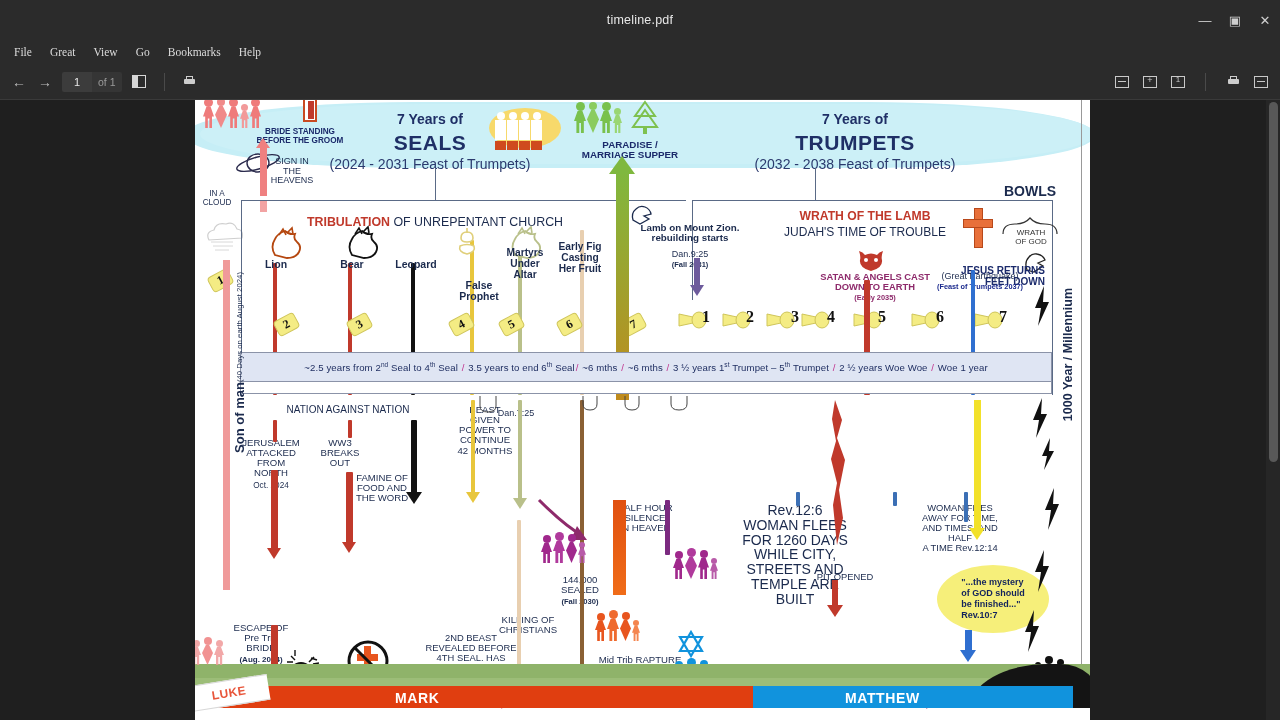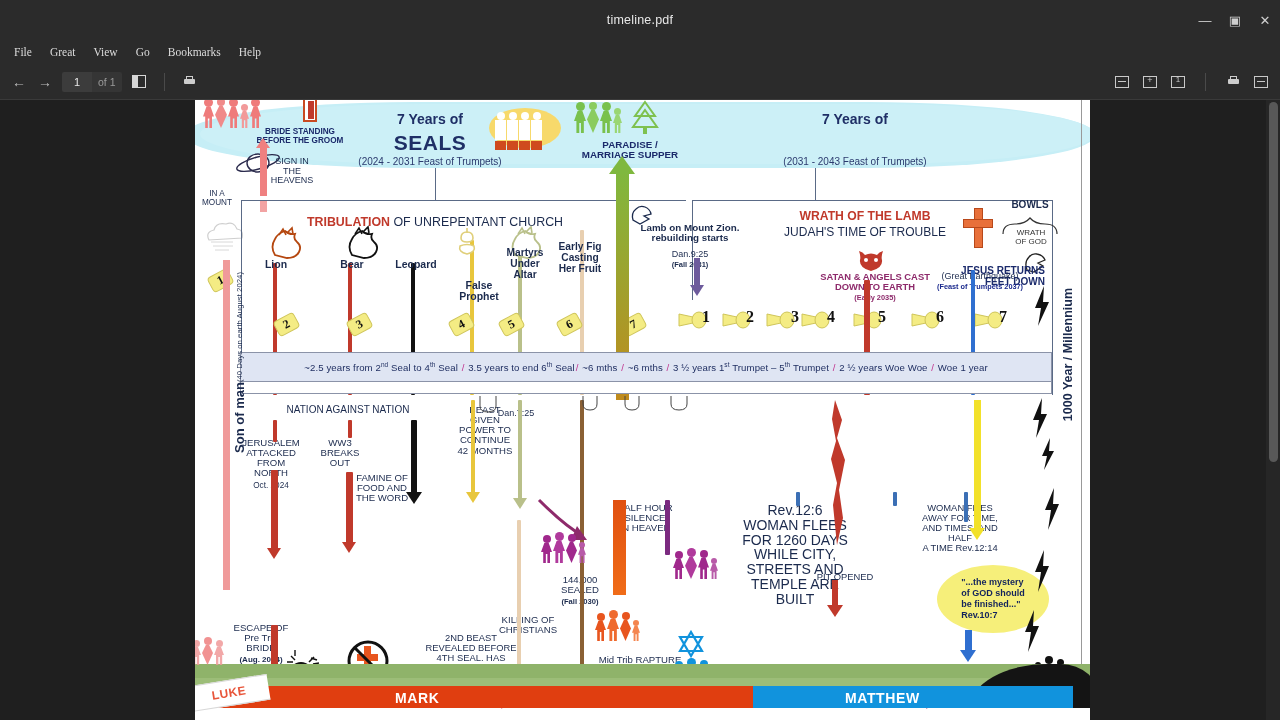--- a/index.html
+++ b/index.html
@@ -71,21 +71,21 @@
   .band {
     position: absolute; left: -10px; top: 2px; width: 910px; height: 66px;
     background: #c6eef6; border-radius: 50%/100%;
   }
   .band2 {
     position: absolute; left: 5px; top: 4px; width: 895px; height: 60px;
     background: #ccf0f7; border-radius: 50% / 100%;
   }
 
   .hdr-title { font-weight: bold; color: #1f2f66; }
-  .hdr-sub { font-size: 10px; color: #2b3a6e; }
+  .hdr-sub { font-size: 14px; color: #2b3a6e; }
 
   
   .vtext { position: absolute; writing-mode: vertical-rl; transform: rotate(180deg); }
 
   
   .col { position: absolute; width: 4px; border-radius: 1px; }
 
   
   .trumpet { position: absolute; width: 30px; height: 22px; }
   .tnum { position: absolute; font-size: 16px; font-weight: bold; color: #111; font-family: "Liberation Serif", serif; }
@@ -238,21 +238,21 @@
 BEFORE THE GROOM</div>
 
       <svg style="position:absolute;left:40px;top:50px;" width="48" height="26" viewBox="0 0 48 26">
         <ellipse cx="23" cy="13" rx="11" ry="9" fill="#fff" stroke="#2b2b4d" stroke-width="1.4"></ellipse>
         <ellipse cx="23" cy="13" rx="22" ry="6" fill="none" stroke="#2b2b4d" stroke-width="1.4" transform="rotate(-16 23 13)"></ellipse>
       </svg>
       <div class="t" style="left:62px;top:57px;width:70px;font-size:9px;color:#1b2a4d;">SIGN IN
 THE
 HEAVENS</div>
       <div class="t" style="left:-4px;top:90px;width:52px;font-size:8.2px;color:#1b2a4d;">IN A
-MOUNT</div>
+CLOUD</div>
 
       <div style="position:absolute;left:65px;top:44px;width:7px;height:52px;background:#ef8080;"></div>
       <div style="position:absolute;left:61px;top:38px;width:0;height:0;border-left:7px solid transparent;border-right:7px solid transparent;border-bottom:10px solid #ef8080;"></div>
       <div style="position:absolute;left:65px;top:100px;width:7px;height:12px;background:#f2a3a3;"></div>
 
       <svg style="position:absolute;left:8px;top:118px;" width="40" height="38" viewBox="0 0 40 38">
         <path d="M6 22 q-4-8 5-10 q2-8 12-6 q8-3 11 5 q7 1 5 9 z" fill="#fff" stroke="#cfcfcf" stroke-width="1.2"></path>
         <path d="M8 24 h22 M10 28 h20 M12 32 h14" stroke="#d8d8d8" stroke-width="1"></path>
       </svg>
 
@@ -304,21 +304,22 @@
       </div>
       <svg style="position:absolute;left:435px;top:0px;" width="30" height="34" viewBox="0 0 30 34">
         <path d="M15 2 L25 16 H5 Z M15 10 L27 27 H3 Z" fill="none" stroke="#7ec14f" stroke-width="2"></path>
         <rect x="13" y="27" width="4" height="7" fill="#7ec14f"></rect>
       </svg>
 
       <div class="t" style="left:360px;top:40px;width:150px;font-size:9.8px;font-weight:bold;color:#1b2a6b;">PARADISE /
 MARRIAGE SUPPER</div>
 
       <div class="t hdr-title" style="left:560px;top:12px;width:200px;font-size:14px;">7 Years of</div>
-      <div class="t hdr-sub" style="left:540px;top:57px;width:240px;">(2031 - 2043 Feast of Trumpets)</div>
+      <div class="t hdr-title" style="left:560px;top:32px;width:200px;font-size:21px;letter-spacing:.5px;">TRUMPETS</div>
+      <div class="t hdr-sub" style="left:540px;top:57px;width:240px;">(2032 - 2038 Feast of Trumpets)</div>
 
       <div class="vline" style="left:240px;top:68px;height:32px;"></div>
       <div class="vline" style="left:620px;top:68px;height:32px;"></div>
       <div class="hline" style="left:46px;top:100px;width:445px;"></div>
       <div class="vline" style="left:46px;top:100px;height:195px;"></div>
       <div class="hline" style="left:497px;top:100px;width:360px;"></div>
       <div class="vline" style="left:497px;top:100px;height:100px;"></div>
       <div class="vline" style="left:857px;top:100px;height:195px;"></div>
 
       <div style="position:absolute;left:100px;top:115px;width:280px;text-align:center;font-size:12.4px;color:#1b2a4d;">
@@ -326,21 +327,21 @@
       </div>
 
       <div class="t" style="left:560px;top:110px;width:220px;font-size:12.2px;font-weight:bold;color:#c0392b;">WRATH OF THE LAMB</div>
       <div class="t" style="left:550px;top:126px;width:240px;font-size:12px;color:#1b2a4d;">JUDAH'S TIME OF TROUBLE</div>
 
       <div style="position:absolute;left:768px;top:108px;width:30px;height:40px;">
         <div style="position:absolute;left:11px;top:0;width:9px;height:40px;background:#e8703a;border:1.2px solid #b8481a;"></div>
         <div style="position:absolute;left:0;top:11px;width:30px;height:9px;background:#e8703a;border:1.2px solid #b8481a;"></div>
       </div>
 
-      <div class="t" style="left:800px;top:100px;width:70px;font-size:10px;font-weight:bold;color:#1b2a4d;">BOWLS</div>
+      <div class="t" style="left:800px;top:84px;width:70px;font-size:14px;font-weight:bold;color:#1b2a4d;">BOWLS</div>
       <svg style="position:absolute;left:806px;top:116px;" width="58" height="20" viewBox="0 0 58 20">
         <path d="M2 18 q0-10 12-10 q10 0 15-6 q5 6 15 6 q12 0 12 10" fill="none" stroke="#333" stroke-width="1.2"></path>
       </svg>
       <div class="t" style="left:804px;top:128px;width:64px;font-size:8px;color:#333;line-height:1.15;">WRATH
 OF GOD</div>
 
       <svg style="position:absolute;left:826px;top:148px;" width="28" height="28" viewBox="0 0 28 28">
         <path d="M6 22 q-3-8 2-13 q3-4 8-3 q6 1 8 6 l-7 3 l5 3 l-9 6 z" fill="#fff" stroke="#222" stroke-width="1.3"></path>
       </svg>
 

